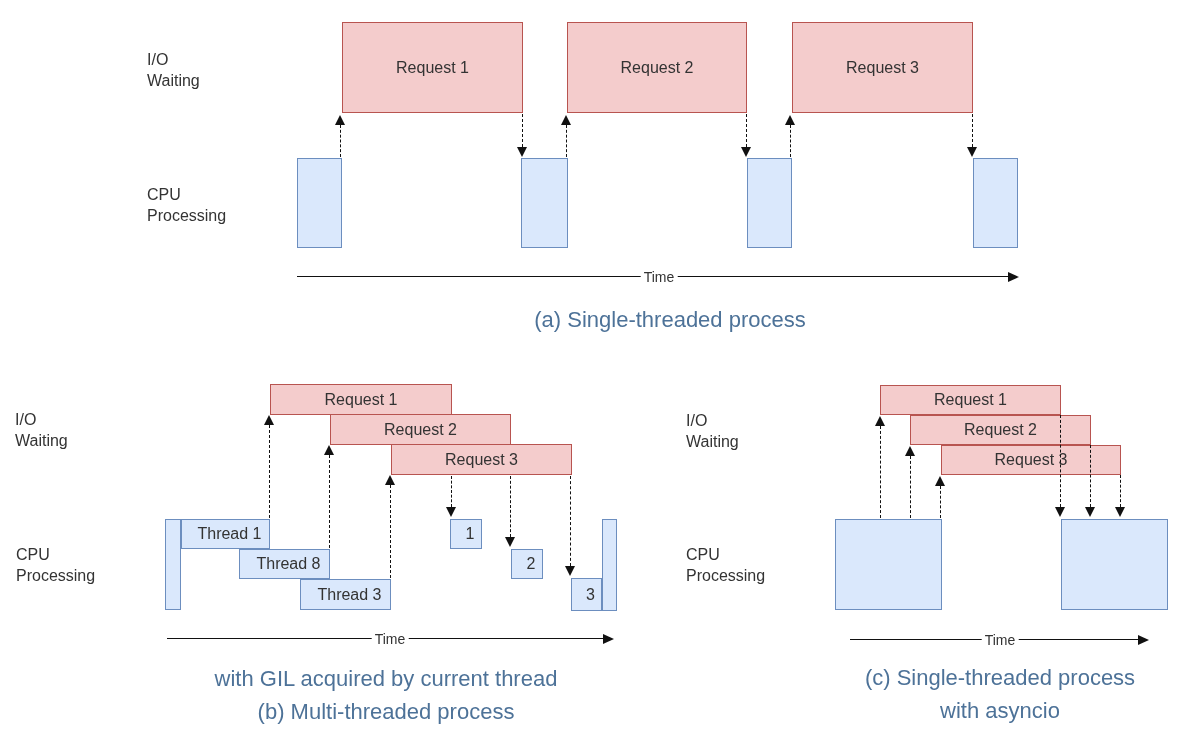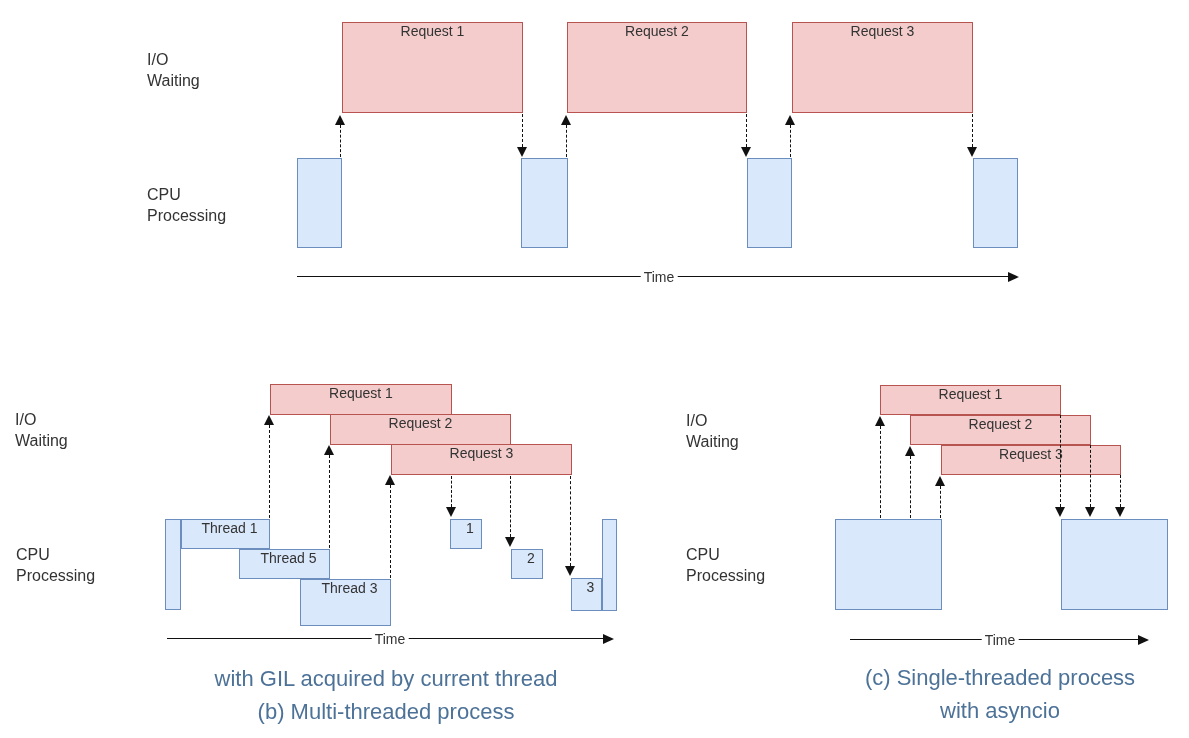--- a/index.html
+++ b/index.html
@@ -3,22 +3,22 @@
 <meta charset="utf-8">
 <style>
   html,body { margin:0; padding:0; background:#ffffff; }
   #canvas {
     position:relative; width:1189px; height:738px; background:#ffffff;
     font-family:"Liberation Sans", sans-serif; overflow:hidden;
   }
   
   .box {
     position:absolute; box-sizing:border-box;
-    display:flex; justify-content:center;
-    font-size:14px; color:#333333; white-space:nowrap;
+    display:flex; align-items:center; justify-content:center;
+    font-size:16px; color:#333333; white-space:nowrap;
   }
   .req { background:#f4cccc; border:1.5px solid #b85450; z-index:2; }
   .cpu { background:#dae8fc; border:1.5px solid #6c8ebf; z-index:2;padding-left:8px; }
   
   .rowlbl {
     position:absolute; width:120px; 
     font-size:16px; line-height:21px; color:#333333; z-index:1;
   }
   
   .arr { position:absolute; width:0; border-left:1.6px dashed #111111; z-index:1; }
@@ -88,20 +88,21 @@
       <span class="hd"></span>
     </div>
   <div class="arr" style="left:972px; top:114px; height:33px;">
       <span class="hd"></span>
     </div>
 
   <div class="axis" style="left:297px; top:276px; width:711px;"></div>
   <div class="axis-head" style="left:1008px; top:272px;"></div>
   <div class="time-lbl" style="left:659px; top:277px;">Time</div>
 
+  <div class="caption" style="left:370px; top:303px; width:600px;">(a) Single-threaded process</div>
 
   <div class="rowlbl" style="left:15px; top:409px;">
     <div>I/O</div>
     <div>Waiting</div>
   </div>
   <div class="rowlbl" style="left:16px; top:544px;">
     <div>CPU</div>
     <div>Processing</div>
   </div>
 
@@ -113,23 +114,23 @@
   </div>
   <div class="box req" style="left:391px; top:444px; width:181px; height:31px;">
     <span>Request 3</span>
   </div>
 
   <div class="box cpu" style="left:165px; top:519px; width:16px; height:91px;"></div>
   <div class="box cpu" style="left:181px; top:519px; width:89px; height:30px;">
     <span>Thread 1</span>
   </div>
   <div class="box cpu" style="left:239px; top:549px; width:91px; height:30px;">
-    <span>Thread 5</span>
-  </div>
-  <div class="box cpu" style="left:300px; top:579px; width:91px; height:47px;">
+    <span>Thread 8</span>
+  </div>
+  <div class="box cpu" style="left:300px; top:579px; width:91px; height:31px;">
     <span>Thread 3</span>
   </div>
 
   <div class="box cpu" style="left:450px; top:519px; width:32px; height:30px;">
     <span>1</span>
   </div>
   <div class="box cpu" style="left:511px; top:549px; width:32px; height:30px;">
     <span>2</span>
   </div>
   <div class="box cpu" style="left:571px; top:578px; width:31px; height:33px;">

